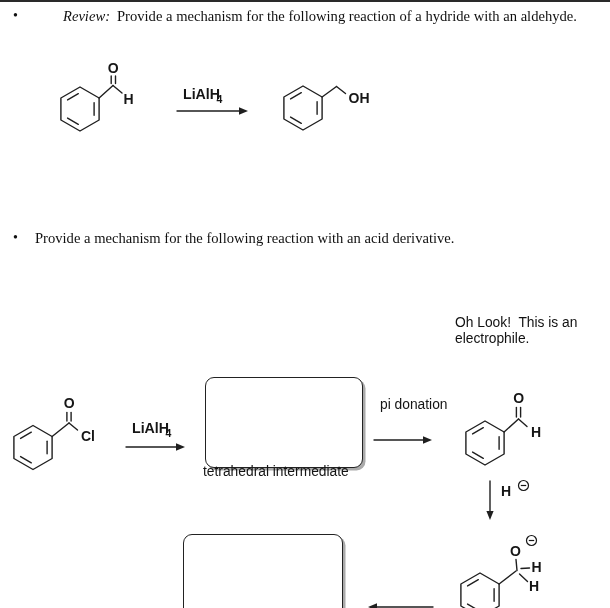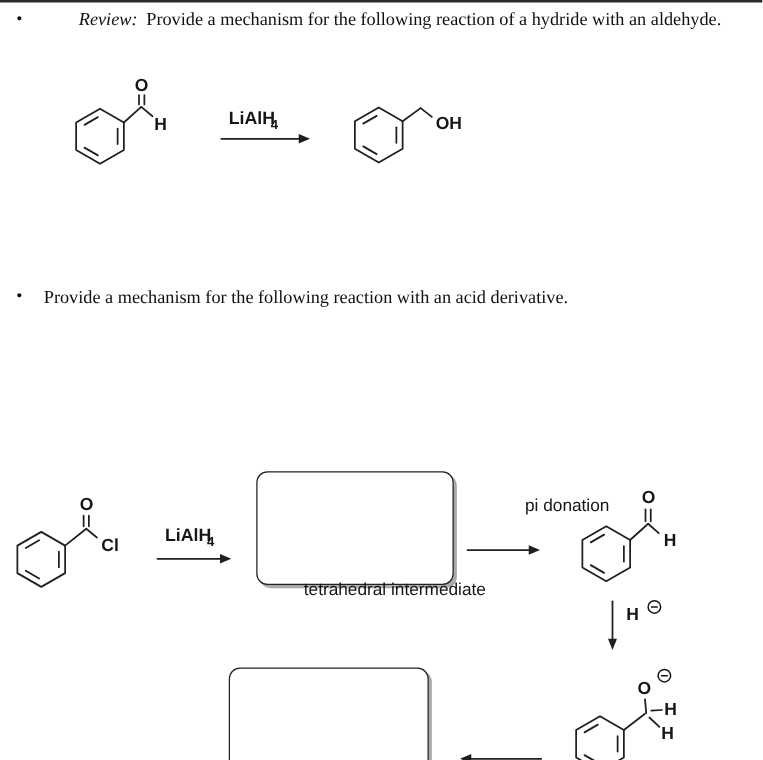--- a/index.html
+++ b/index.html
@@ -16,21 +16,21 @@
   
   .note{position:absolute;left:455px;top:282px;width:142px;font-size:13.8px;
         line-height:15.6px;white-space:pre-wrap;}
   .note p{margin:0 0 15px 0;}
   
   .box{position:absolute;background:#fff;border:1.6px solid #222;border-radius:9px;
        box-shadow:2.5px 2.5px 0 #aaaaaa;}
   .box1{left:205px;top:375px;width:156px;height:89px;}
   .box2{left:183px;top:532px;width:158px;height:95px;}
   
-  .caption{position:absolute;font-size:13.8px;line-height:15px;color:#141414;margin-left:40px;}
+  .caption{position:absolute;font-size:13.8px;line-height:15px;color:#141414;}
   .cap-tet{left:203px;top:462px;width:162px;}
   .cap-pi{left:380px;top:395px;width:70px;}
   .cap-acid{left:376px;top:560px;width:70px;}
   
   svg.scheme{position:absolute;left:0;top:0;}
   .bond{stroke:#1f1f1f;stroke-width:1.4;fill:none;stroke-linecap:round;stroke-linejoin:round;}
   .head{fill:#1f1f1f;stroke:none;}
   .atom{font-family:"Liberation Sans",sans-serif;font-size:14px;font-weight:600;fill:#161616;}
   .rg{font-family:"Liberation Sans",sans-serif;font-size:14.2px;font-weight:600;fill:#161616;}
   .rgs{font-family:"Liberation Sans",sans-serif;font-size:10.5px;font-weight:600;fill:#161616;}
@@ -39,20 +39,21 @@
 </head>
 <body>
 
 <div class="page">
 
   <div class="bullet b1"><span class="dot">•</span><span class="it">Review:</span><span class="rest">Provide a mechanism for the following reaction of a hydride with an aldehyde.</span></div>
 
   <div class="bullet b2"><span class="dot">•</span><span>Provide a mechanism for the following reaction with an acid derivative.</span></div>
 
   <div class="note">
+    <p>Oh Look!  This is an electrophile.</p>
   </div>
 
   <div class="box box1"></div>
   <div class="box box2"></div>
 
   <div class="caption cap-tet">tetrahedral intermediate</div>
   <div class="caption cap-pi">pi donation</div>
 
   <svg class="scheme" width="610" height="608" viewBox="0 0 610 608">
 

